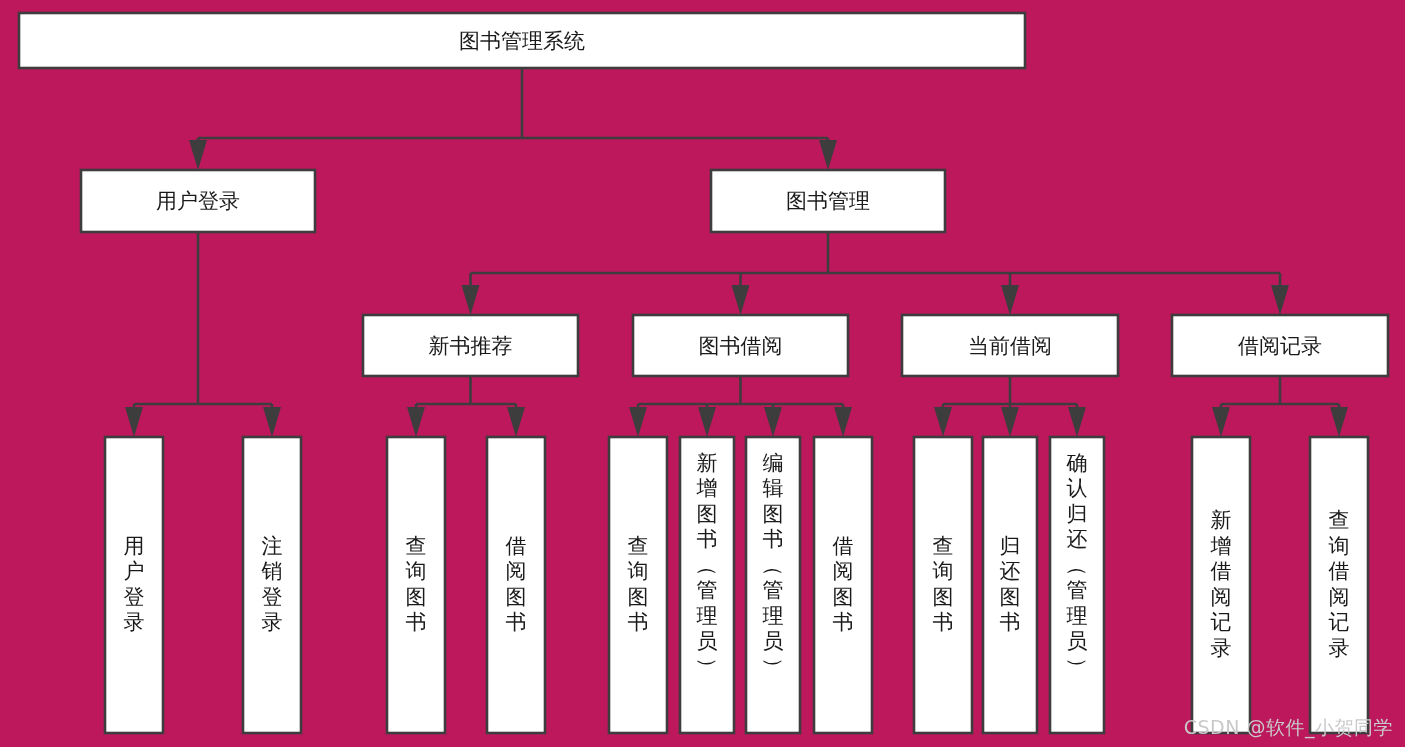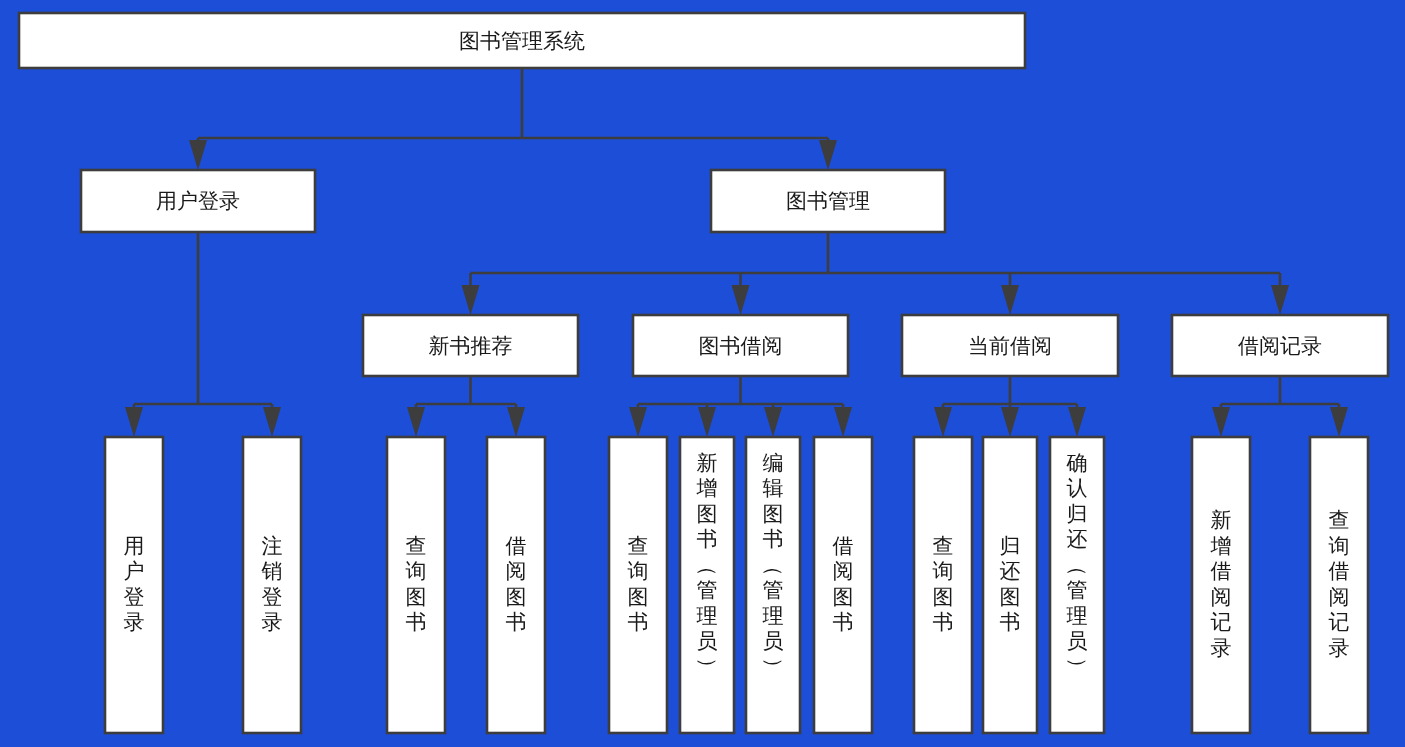--- a/index.html
+++ b/index.html
@@ -11,21 +11,21 @@
   body {
     width: 1405px;
     height: 747px;
     font-family: "DejaVu Sans", "Liberation Sans", sans-serif;
     overflow: hidden;
   }
   #diagram-root {
     position: relative;
     width: 1405px;
     height: 747px;
-    background: #1d4ed8;
+    background: #be185d;
   }
   svg.diagram-canvas {
     position: absolute;
     left: 0;
     top: 0;
     width: 1405px;
     height: 747px;
     display: block;
   }
   .node-box {
@@ -275,13 +275,14 @@
           <text class="node-label vertical-char" x="1339" y="521.25">查</text>
           <text class="node-label vertical-char" x="1339" y="546.75">询</text>
           <text class="node-label vertical-char" x="1339" y="572.25">借</text>
           <text class="node-label vertical-char" x="1339" y="597.75">阅</text>
           <text class="node-label vertical-char" x="1339" y="623.25">记</text>
           <text class="node-label vertical-char" x="1339" y="648.75">录</text>
         </g>
       </g>
   </svg>
 
+  <div class="watermark">CSDN @软件_小贺同学</div>
 </div>
 
 </body></html>

